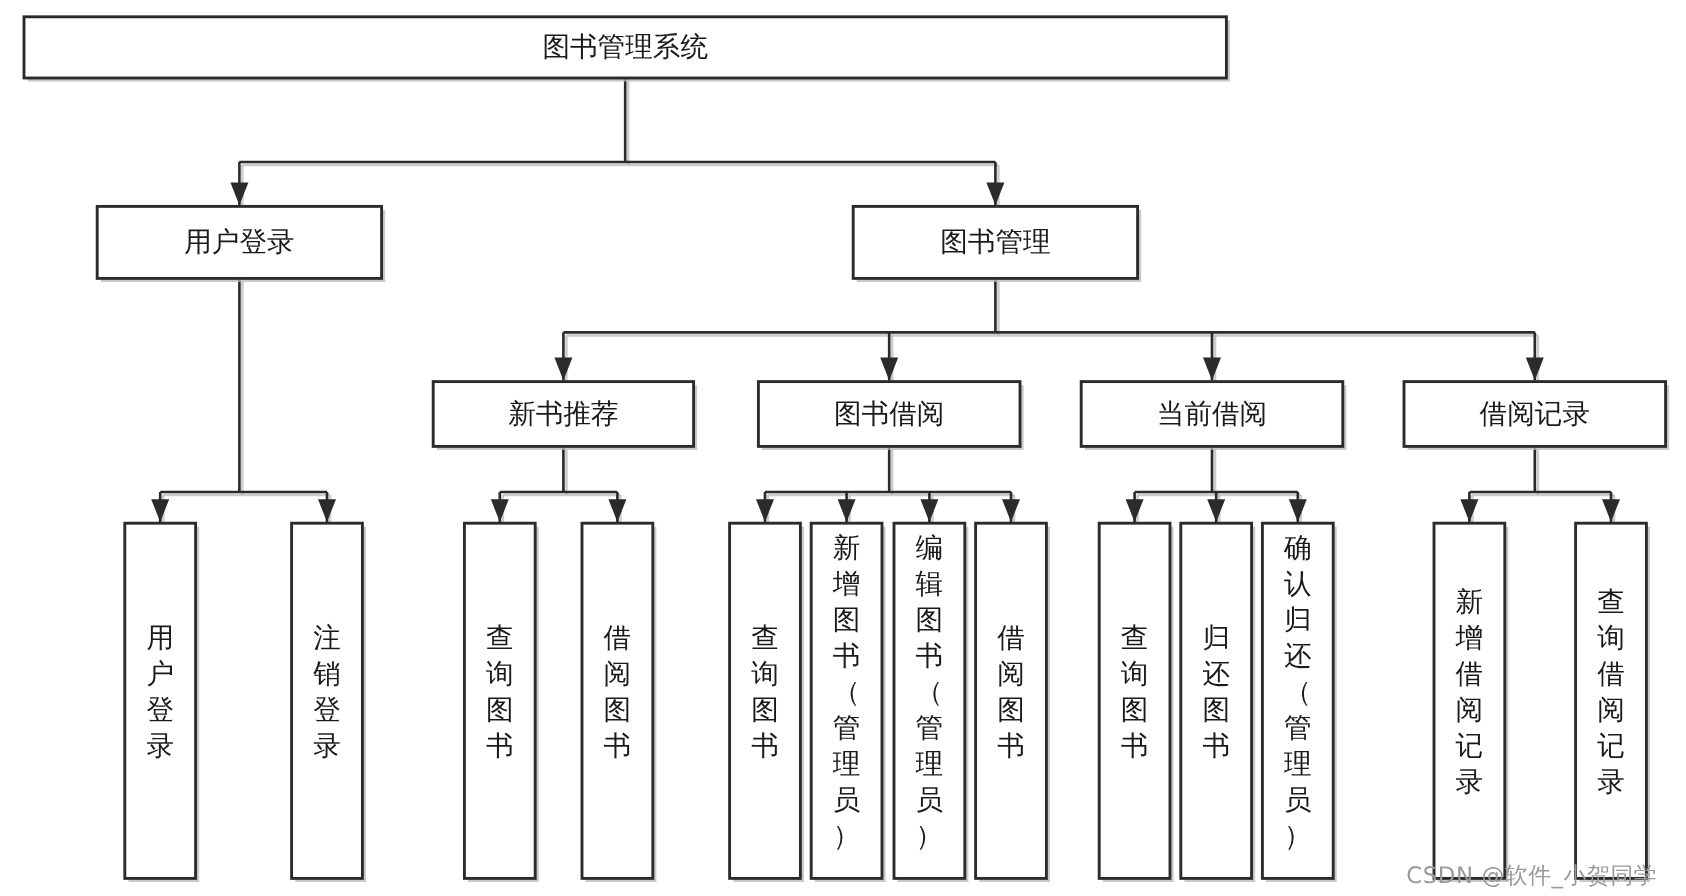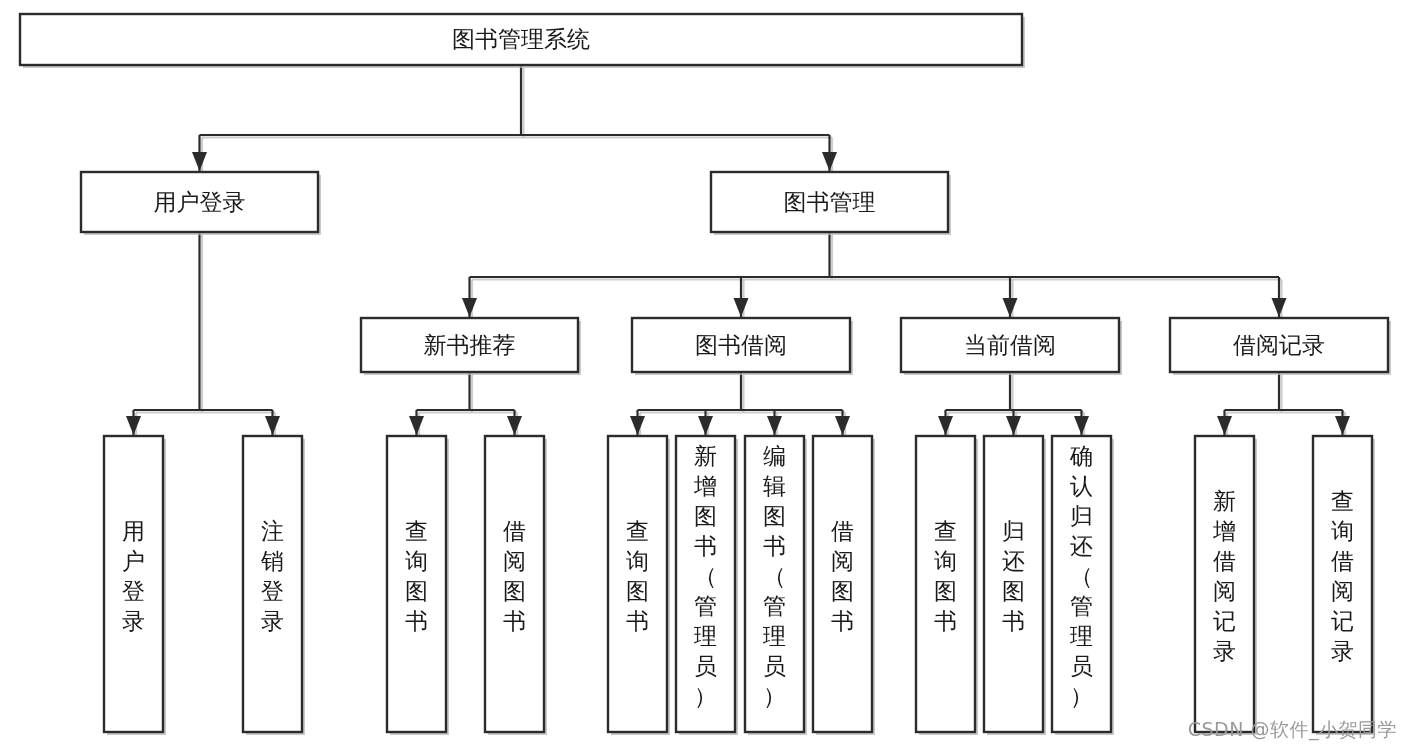--- a/index.html
+++ b/index.html
@@ -59,21 +59,21 @@
     dominant-baseline: middle;
   }
   .node-label-v {
     font-family: "DejaVu Sans", "Liberation Sans", sans-serif;
     font-size: 23px;
     fill: #1a1a1a;
     text-anchor: middle;
   }
   .watermark-text {
     position: absolute;
-    right: 8px;
+    right: 24px;
     bottom: 4px;
     font-family: "DejaVu Sans", "Liberation Sans", sans-serif;
     font-size: 19px;
     color: #9a9a9a;
     white-space: nowrap;
     letter-spacing: 0.5px;
     pointer-events: none;
   }
 </style>
 </head>

